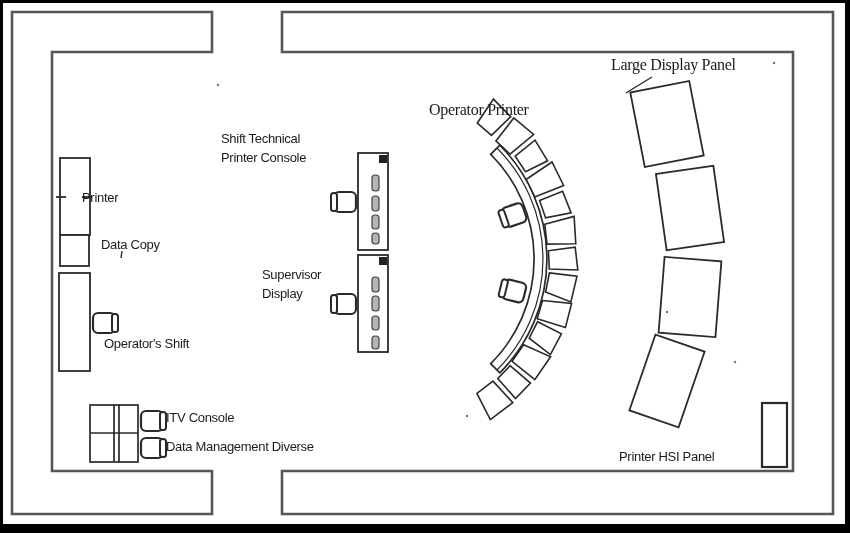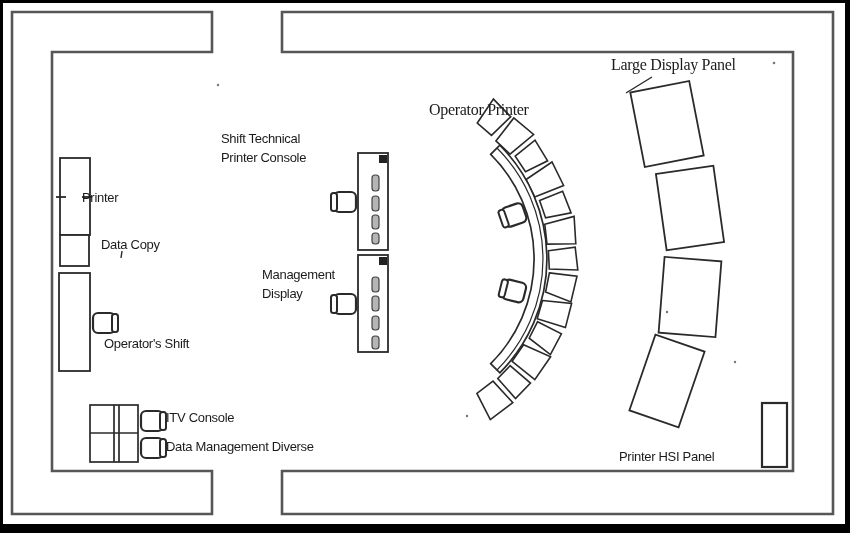--- a/index.html
+++ b/index.html
@@ -140,17 +140,17 @@
   </g>
 </svg>
 
 <div class="lbl" style="left:82px;top:190px">Printer</div>
 <div class="lbl" style="left:101px;top:237px">Data Copy</div>
 <div class="lbl" style="left:104px;top:336px">Operator's Shift</div>
 <div class="lbl" style="left:166px;top:410px">ITV Console</div>
 <div class="lbl" style="left:166px;top:439px">Data Management Diverse</div>
 <div class="lbl" style="left:221px;top:131px">Shift Technical</div>
 <div class="lbl" style="left:221px;top:150px">Printer Console</div>
-<div class="lbl" style="left:262px;top:267px">Management</div>
+<div class="lbl" style="left:262px;top:267px">Supervisor</div>
 <div class="lbl" style="left:262px;top:286px">Display</div>
 <div class="lbl big" style="left:429px;top:101px">Operator Printer</div>
 <div class="lbl big" style="left:611px;top:56px">Large Display Panel</div>
 <div class="lbl" style="left:619px;top:449px">Printer HSI Panel</div>
 
 </body></html>

